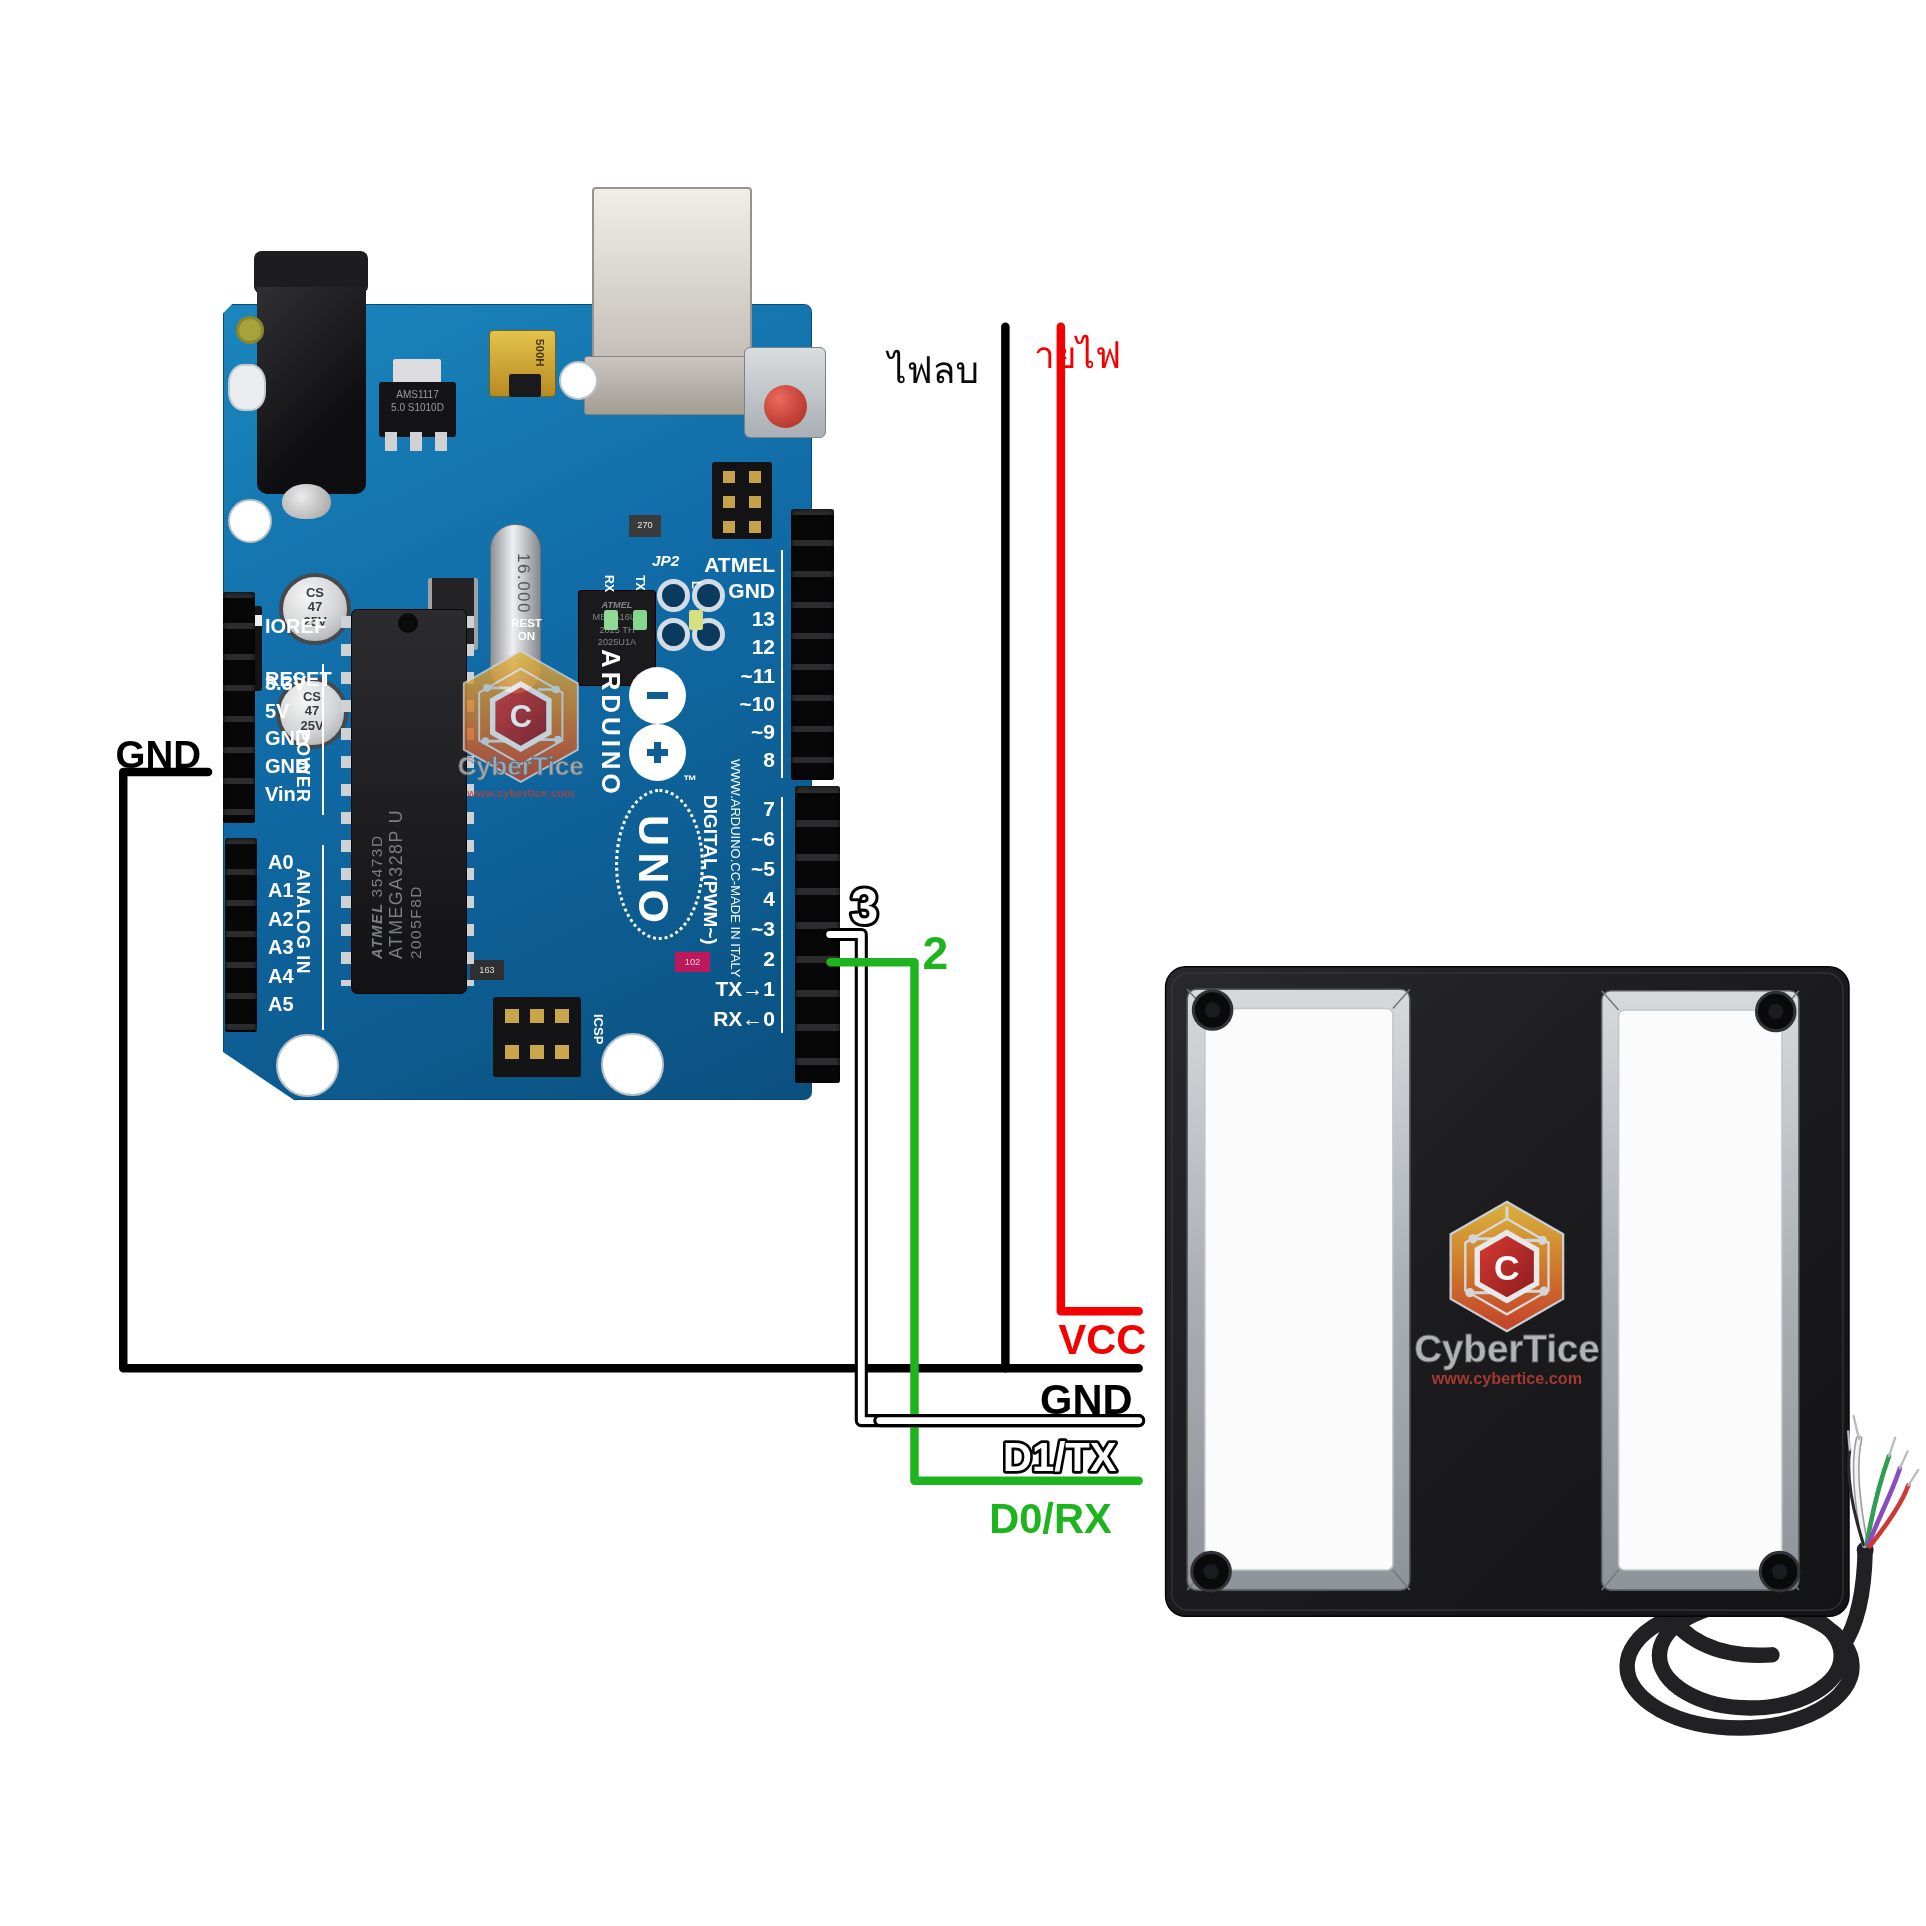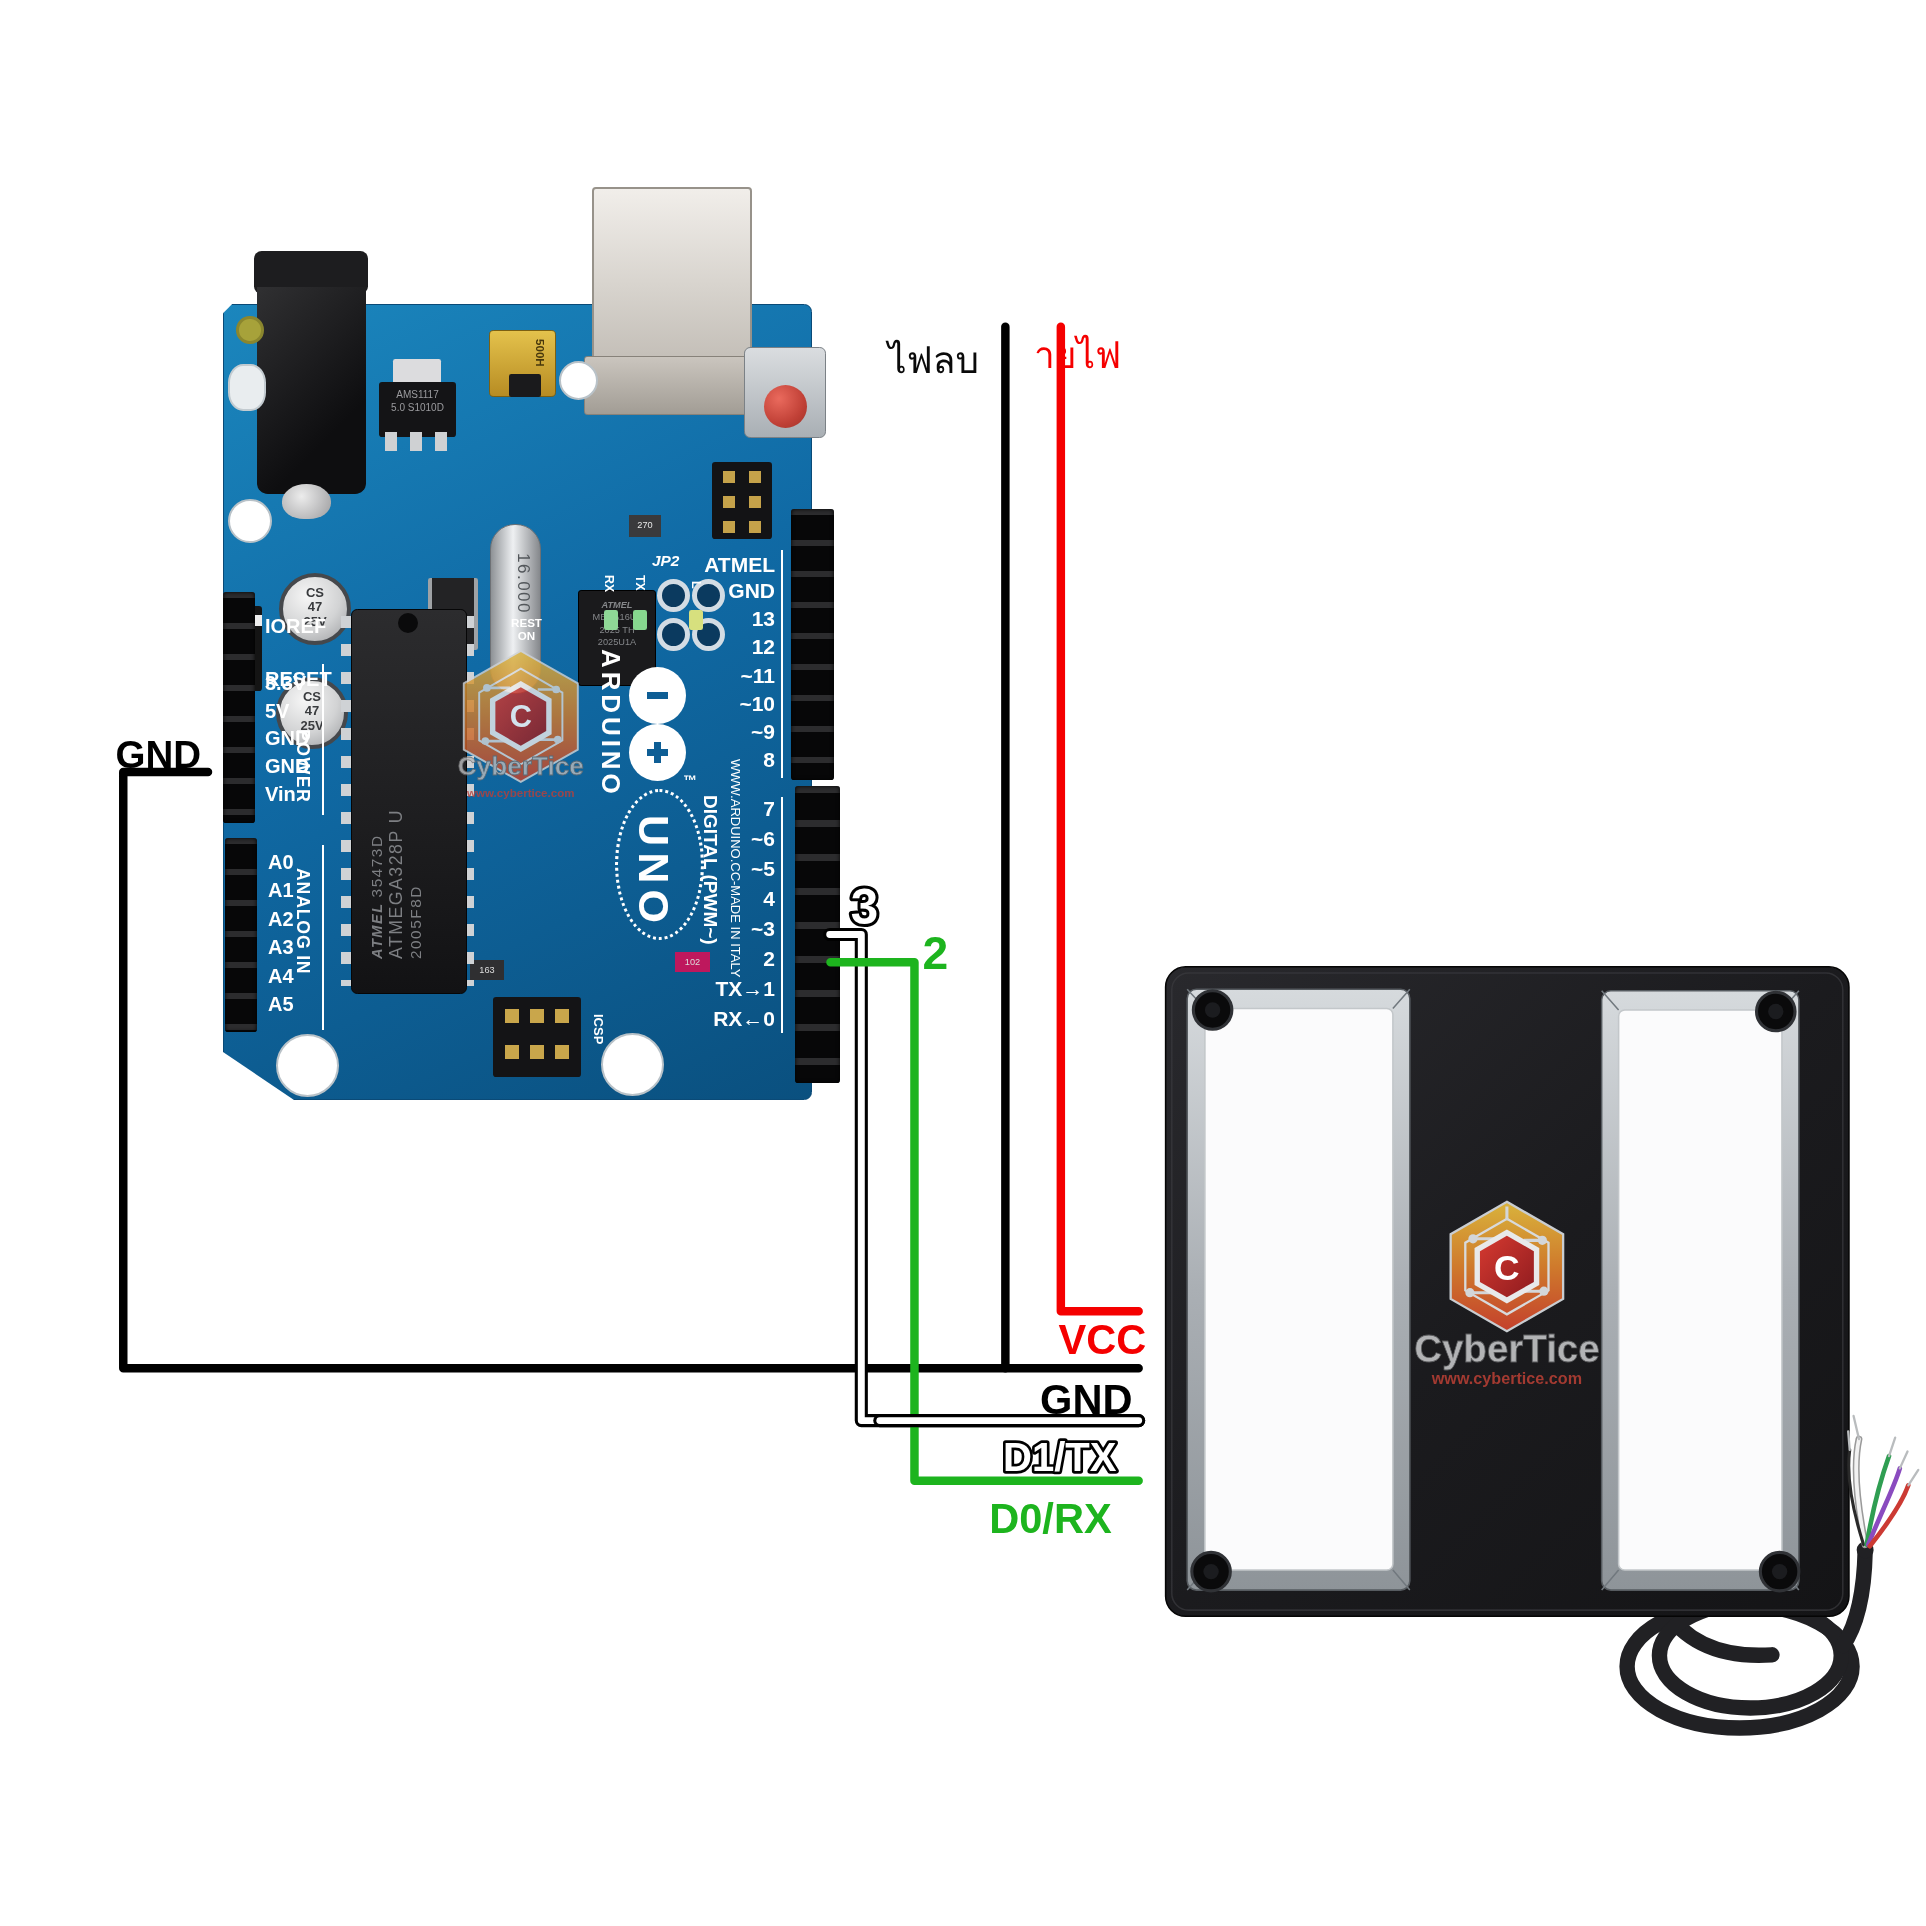--- a/index.html
+++ b/index.html
@@ -189,21 +189,21 @@
     </div>
     <div class="abs" style="left:629px;top:724px;width:57px;height:57px;border-radius:50%;background:#fff;">
       <div class="abs" style="left:17.7px;top:25.4px;width:21.6px;height:7px;background:#0e5e95;"></div>
       <div class="abs" style="left:25.4px;top:17.7px;width:7px;height:21.6px;background:#0e5e95;"></div>
     </div>
     <div class="silk" style="left:683px;top:772px;font-size:14px;">™</div>
     <div class="abs" style="left:615px;top:789px;width:83px;height:145px;border:3.1px dotted #fff;border-radius:50%;"></div>
     <div class="silk rot" style="left:678px;top:815px;font-size:43px;letter-spacing:6.2px;">UNO</div>
   </div>
 
-  <div class="lbl" style="left:888px;top:330px;font-size:37px;z-index:10;">ไฟลบ</div>
+  <div class="lbl" style="left:888px;top:340px;font-size:37px;z-index:10;">ไฟลบ</div>
   <div class="lbl" style="left:1034px;top:325px;font-size:37px;color:#f50000;z-index:10;">ายไฟ</div>
 
   <svg class="abs" style="left:0;top:0;z-index:5;" width="1926" height="1926" viewBox="0 0 2500 2500">
     <defs>
       <linearGradient id="devGrad" x1="0" y1="0" x2="1" y2="1">
         <stop offset="0" stop-color="#29292d"></stop>
           <stop offset="0.5" stop-color="#1b1b1e"></stop>
           <stop offset="1" stop-color="#141416"></stop>
       </linearGradient>
       <linearGradient id="bevGrad" x1="0" y1="0" x2="0" y2="1">

